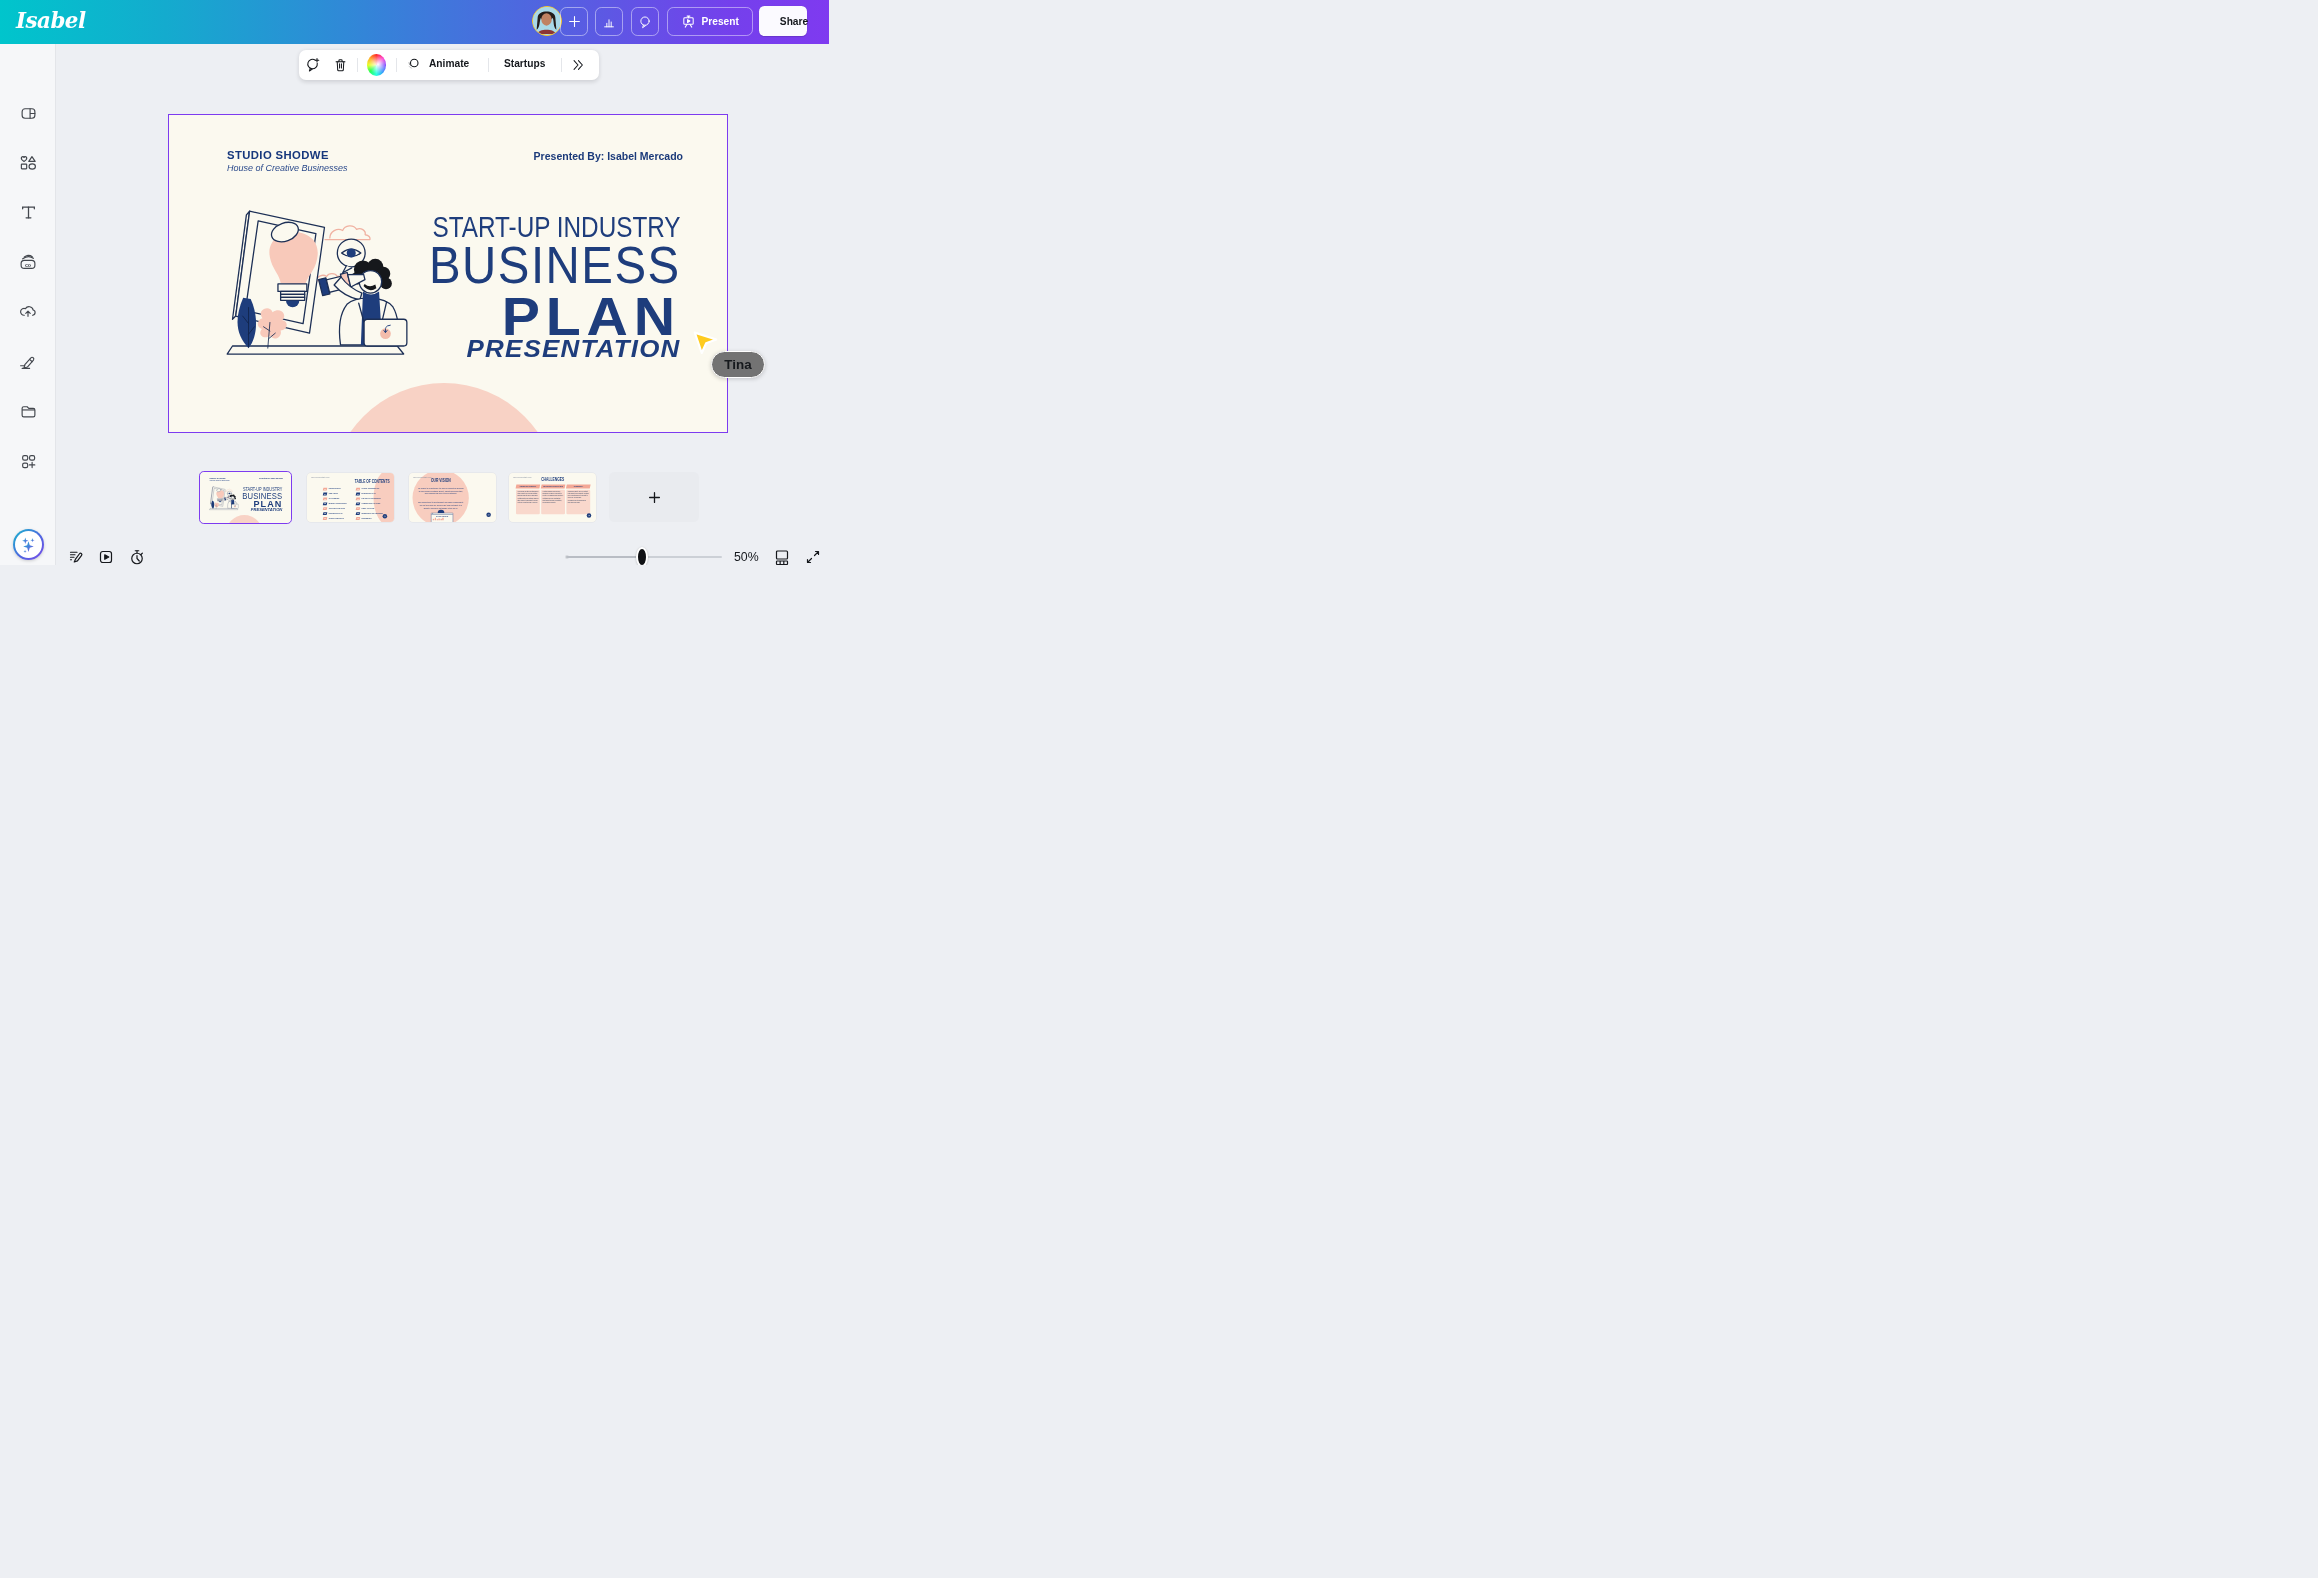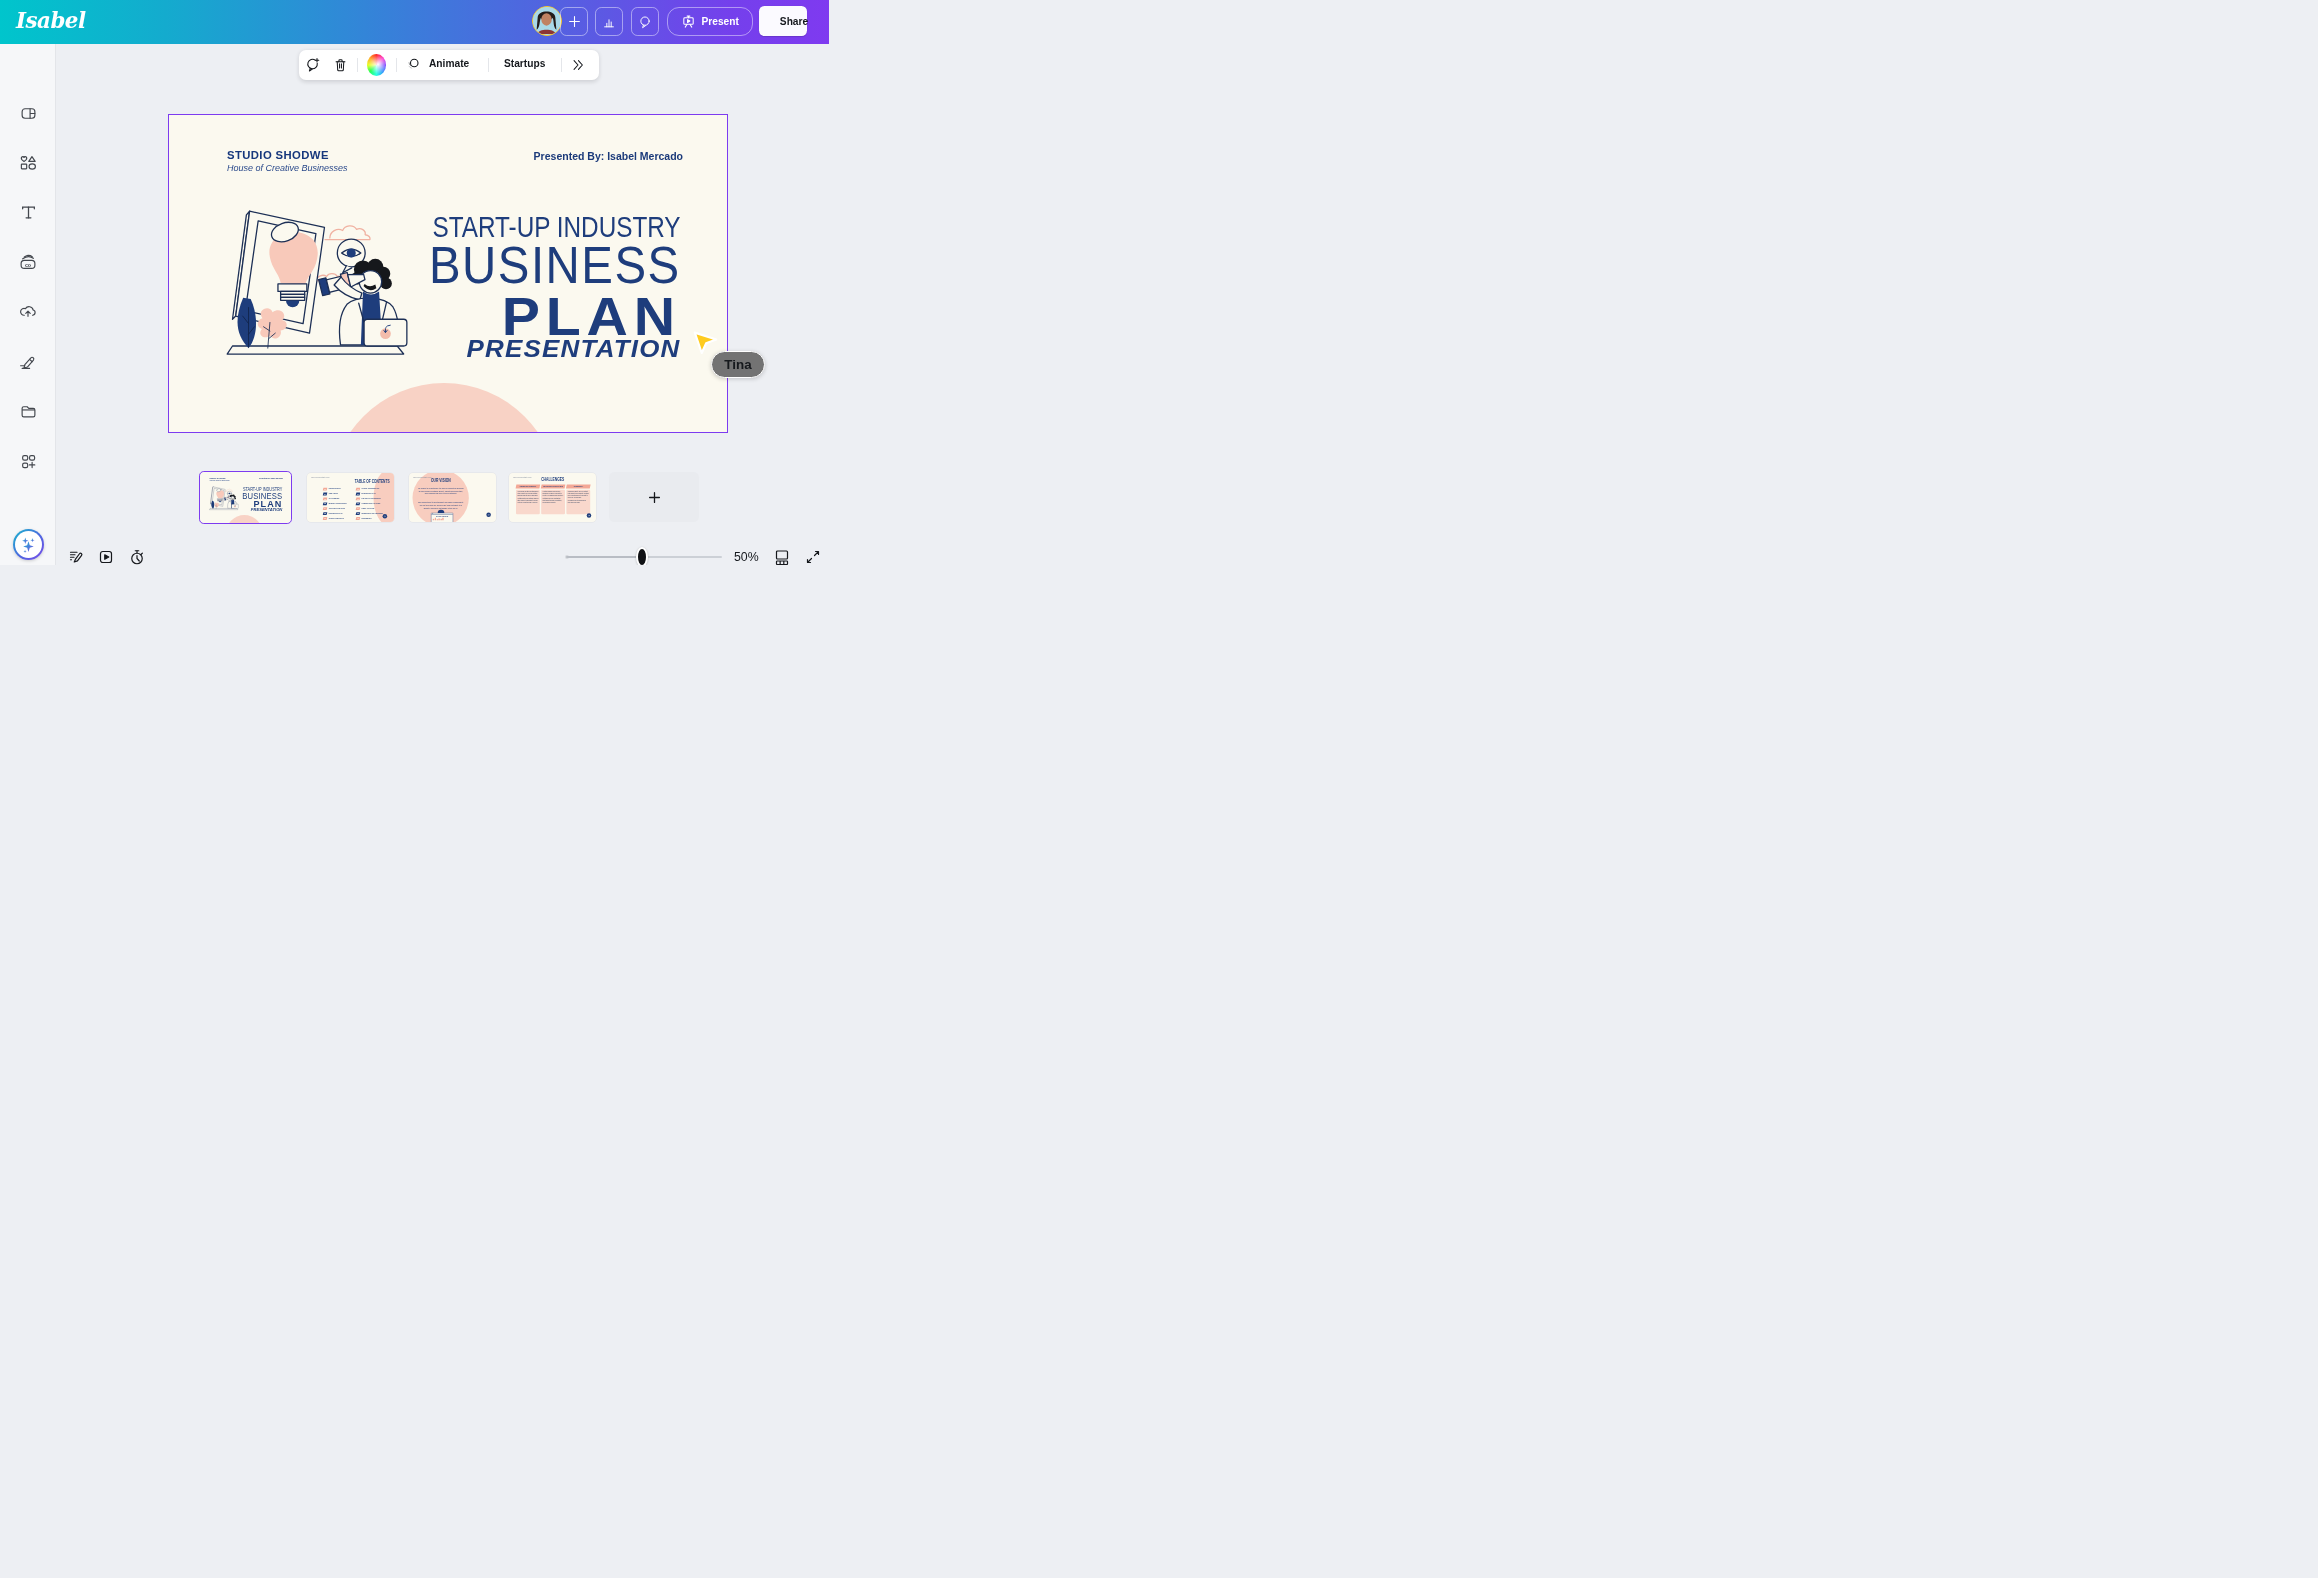--- a/index.html
+++ b/index.html
@@ -12,21 +12,21 @@
     background:linear-gradient(90deg,#00c5cc 0%,#14abce 20%,#3385d8 44%,#5560e1 68%,#7440ec 88%,#7f3af0 100%); }
   .logo { position:absolute; left:16px; top:7.5px; color:#fff; font-size:21.4px; font-weight:bold;
     font-style:italic; font-family:"DejaVu Serif", serif; letter-spacing:-0.5px; }
   .avatar-wrap { position:absolute; left:532px; top:6.4px; width:30px; height:30px; border-radius:50%;
     border:1.6px solid #ffc61c; overflow:hidden; background:#a9d9e8; }
   .ghost-btn { position:absolute; top:7px; height:29px; border:0.8px solid rgba(255,255,255,0.45);
     border-radius:6.4px; display:flex; align-items:center; justify-content:center; color:#fff; }
   .btn-plus { left:560px; width:28px; }
   .btn-chart { left:595px; width:28px; }
   .btn-chat { left:631px; width:28px; }
-  .btn-present { left:667px; width:86px; gap:5.4px;border-radius:12px; }
+  .btn-present { left:667px; width:86px; gap:5.4px; }
   .btn-present span { font-size:10.2px; font-weight:600; }
   .btn-share { position:absolute; left:759px; top:6.4px; width:48px; height:30px; background:#fbfaff;
     border-radius:5.4px; display:flex; align-items:center; justify-content:center; gap:22px;
     color:#15181d; border:none; box-shadow:0 0.5px 1.1px rgba(0,0,0,.15); }
   .btn-share span { font-size:10.2px; font-weight:600; }
 
   
   .fl-toolbar { position:absolute; left:299px; top:50px; width:300px; height:29.5px; background:#fff;
     border-radius:7px; box-shadow:0 1.1px 4.3px rgba(20,22,26,.14); z-index:30; }
   .fl-toolbar .tb-i { position:absolute; top:50%; transform:translateY(-50%); display:flex;

